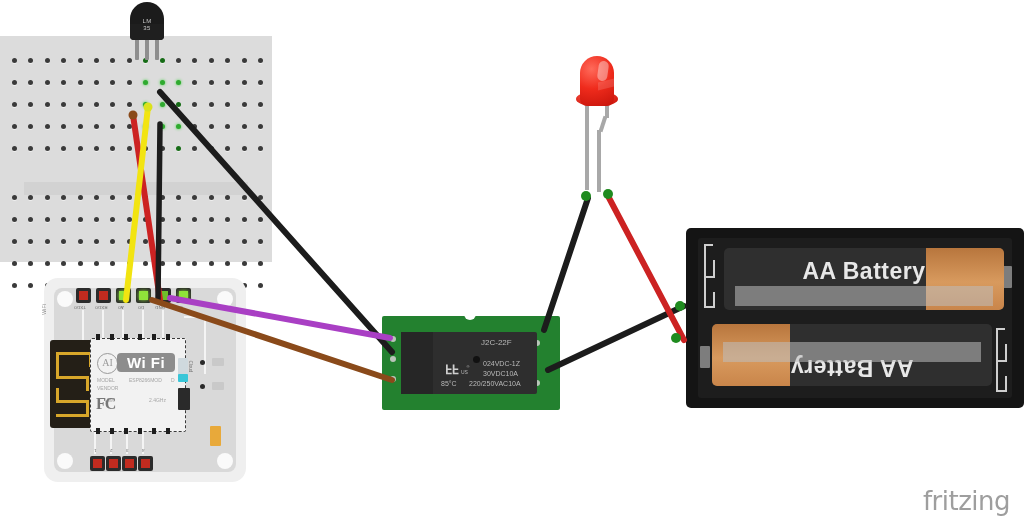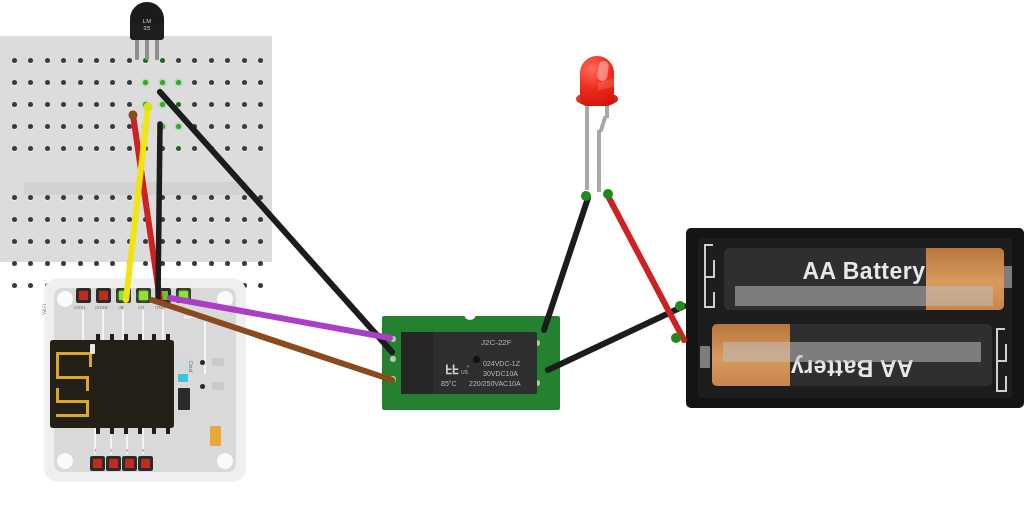--- a/index.html
+++ b/index.html
@@ -351,20 +351,31 @@
     <div class="esp-mod">
       <div class="ant" style="left:6px;top:12px;width:30px;height:12px;border-bottom:none;"></div>
       <div class="ant" style="left:6px;top:24px;width:30px;height:12px;border-top:none;border-right:none;"></div>
       <div class="ant" style="left:6px;top:36px;width:30px;height:12px;border-bottom:none;border-left:none;"></div>
       <div class="ant" style="left:6px;top:48px;width:30px;height:12px;border-top:none;border-right:none;"></div>
       <div class="ant" style="left:6px;top:60px;width:30px;height:14px;border-top:none;border-left:none;"></div>
       <div class="esp-pad" style="left:40px;top:4px;width:5px;height:10px;background:#e6e6e6;"></div>
     </div>
     <div class="wifi-side">WiFi</div>
 
+    <div class="esp-shield">
+      <div class="ai-logo">AI</div>
+      <div class="wifi-badge">Wi Fi</div>
+      <div class="sm" style="left:6px;top:38px;">MODEL</div>
+      <div class="sm" style="left:38px;top:38px;">ESP8266MOD</div>
+      <div class="sm" style="left:6px;top:46px;">VENDOR</div>
+      <div class="sm" style="left:80px;top:38px;">D</div>
+      <div class="sm" style="left:14px;top:58px;">ISM</div>
+      <div class="sm" style="left:58px;top:58px;">2.4GHz</div>
+      <div class="fc">FC</div>
+    </div>
 
     <div class="chipleg" style="left:52px;top:56px;"></div>
     <div class="chipleg" style="left:66px;top:56px;"></div>
     <div class="chipleg" style="left:80px;top:56px;"></div>
     <div class="chipleg" style="left:94px;top:56px;"></div>
     <div class="chipleg" style="left:108px;top:56px;"></div>
     <div class="chipleg" style="left:122px;top:56px;"></div>
     <div class="chipleg" style="left:52px;top:150px;"></div>
     <div class="chipleg" style="left:66px;top:150px;"></div>
     <div class="chipleg" style="left:80px;top:150px;"></div>
@@ -469,13 +480,14 @@
     <path d="M608,196 L684,340" stroke="#cc2222" stroke-width="6" fill="none" stroke-linecap="round"></path>
 
     <circle cx="586" cy="196" r="5" fill="#1f8b1f"></circle>
     <circle cx="608" cy="194" r="5" fill="#1f8b1f"></circle>
     <circle cx="680" cy="306" r="5" fill="#1f8b1f"></circle>
     <circle cx="676" cy="338" r="5" fill="#1f8b1f"></circle>
     <circle cx="133" cy="115" r="4.5" fill="#8a4a1a"></circle>
     <circle cx="148" cy="107" r="4.5" fill="#dbe21b"></circle>
   </svg>
 
+  <div class="abs" id="wm">fritzing</div>
 </div>
 
 </body></html>

